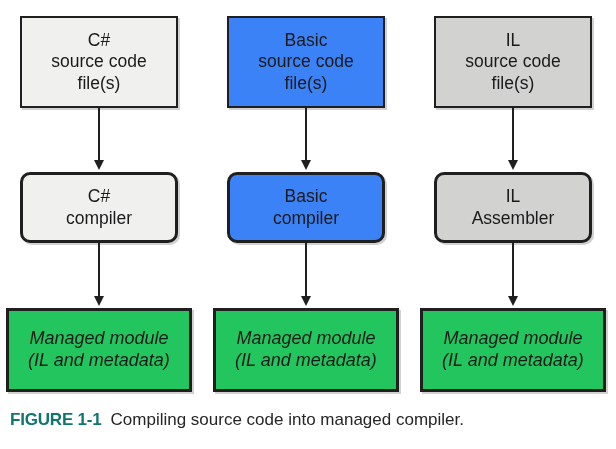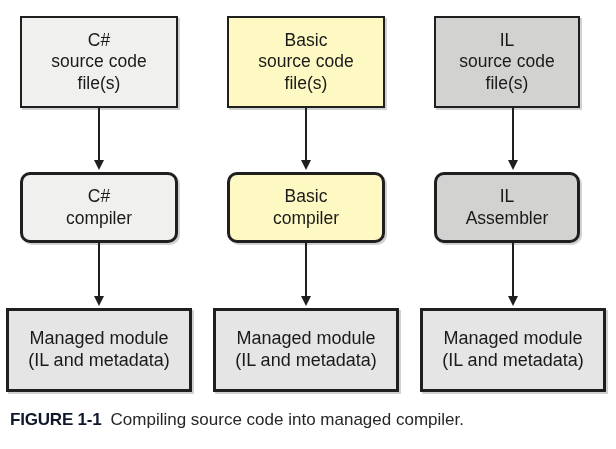--- a/index.html
+++ b/index.html
@@ -29,30 +29,30 @@
     border: 2.5px solid #1f1f1f;
     box-shadow: 2px 2px 0 rgba(0,0,0,0.18);
   }
   
   .row-source { top: 16px;  height: 92px; }
   .row-tool   { top: 172px; height: 71px; border-width: 3px; border-radius: 10px; }
   .row-output { top: 308px; height: 84px; border-width: 3px; font-size: 18px; }
   
   .c1 { left: 20px;  width: 158px; }
   .c2 { left: 227px; width: 158px; }
-  .c3 { left: 434px; width: 146px; }
+  .c3 { left: 434px; width: 158px; }
   
   .c1o { left: 6px;   width: 186px; }
   .c2o { left: 213px; width: 186px; }
   .c3o { left: 420px; width: 186px; }
   
   .fill-csharp  { background: #f0f0ef; }
-  .fill-basic   { background: #fef9c3; }
+  .fill-basic   { background: #3b82f6; }
   .fill-il      { background: #d2d2d1; }
-  .fill-managed { background: #e5e5e5; }
+  .fill-managed { background: #22c55e; font-style: italic; }
   
   .arrow {
     position: absolute;
     width: 11px;
     display: flex;
     flex-direction: column;
     align-items: center;
   }
   .arrow .line {
     width: 2.5px;
@@ -74,21 +74,21 @@
   
   .caption {
     position: absolute;
     left: 10px;
     top: 410px;
     font-size: 17px;
     color: #262626;
   }
   .caption .cap-label {
     font-weight: 700;
-    color: #0f172a;
+    color: #0f766e;
     letter-spacing: -0.2px;
     margin-right: 9px;
   }
 </style>
 </head>
 <body>
 
 <div class="canvas">
 
   <div class="box row-source c1 fill-csharp">C#

